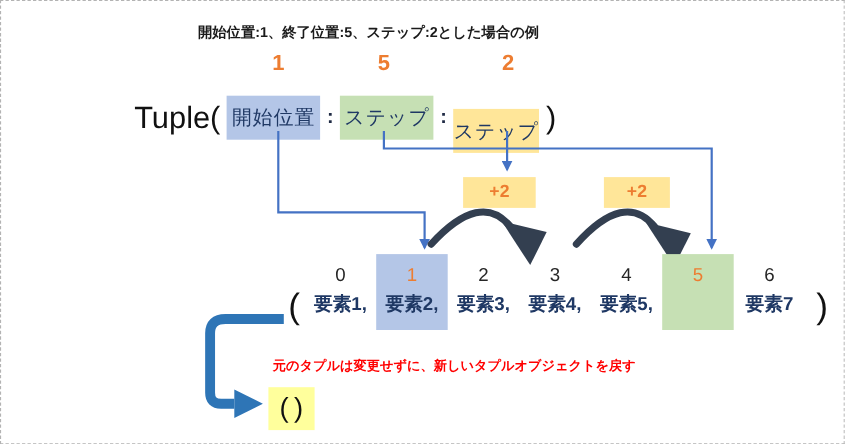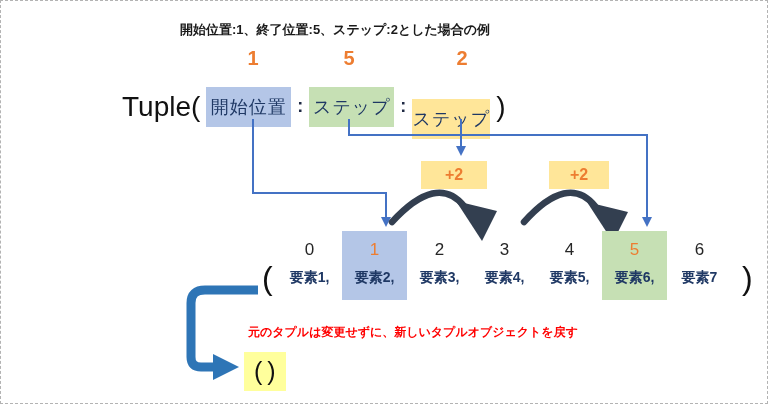--- a/index.html
+++ b/index.html
@@ -41,21 +41,21 @@
     font-size:16px;font-weight:bold;color:#ED7D31;
   }
   .p1{left:420px;width:66px;} .p2{left:548px;width:60px;}
   .seq-paren{
     position:absolute;top:258px;font-size:32px;font-weight:400;color:#111;line-height:38px;
   }
   .sp-open{left:261px;} .sp-close{left:741px;}
   .seq-row{position:absolute;left:276px;top:230px;display:flex;}
   .cell{width:65px;text-align:center;padding:7px 0 8px 0;}
   .cell .idx{font-size:17px;color:#262626;height:24px;line-height:24px;}
-  .cell .elem{font-size:14px;font-weight:bold;color:#1F3864;height:30px;line-height:30px;white-space:nowrap;}
+  .cell .elem{font-size:17px;font-weight:bold;color:#1F3864;height:30px;line-height:30px;white-space:nowrap;}
   .cell.hl-blue{background:#B4C6E7;}
   .cell.hl-green{background:#C6E0B4;}
   .cell .idx.orange{color:#ED7D31;}
   .note{
     position:absolute;left:247px;top:323px;font-size:12px;font-weight:bold;color:#FF0000;
   }
   .result{
     position:absolute;left:243px;top:351px;height:39px;background:#FFFF9C;
     display:flex;align-items:center;padding:0 10px;gap:5px;
   }
@@ -126,21 +126,20 @@
     <div class="cell">
       <div class="idx">3</div>
       <div class="elem">要素4,</div>
     </div>
     <div class="cell">
       <div class="idx">4</div>
       <div class="elem">要素5,</div>
     </div>
     <div class="cell hl-green">
       <div class="idx orange">5</div>
-      <div class="elem">要素6,</div>
     </div>
     <div class="cell">
       <div class="idx">6</div>
       <div class="elem">要素7</div>
     </div>
   </div>
 
   <span class="seq-paren sp-close">)</span>
 
   <div class="note">元のタプルは変更せずに、新しいタプルオブジェクトを戻す</div>

